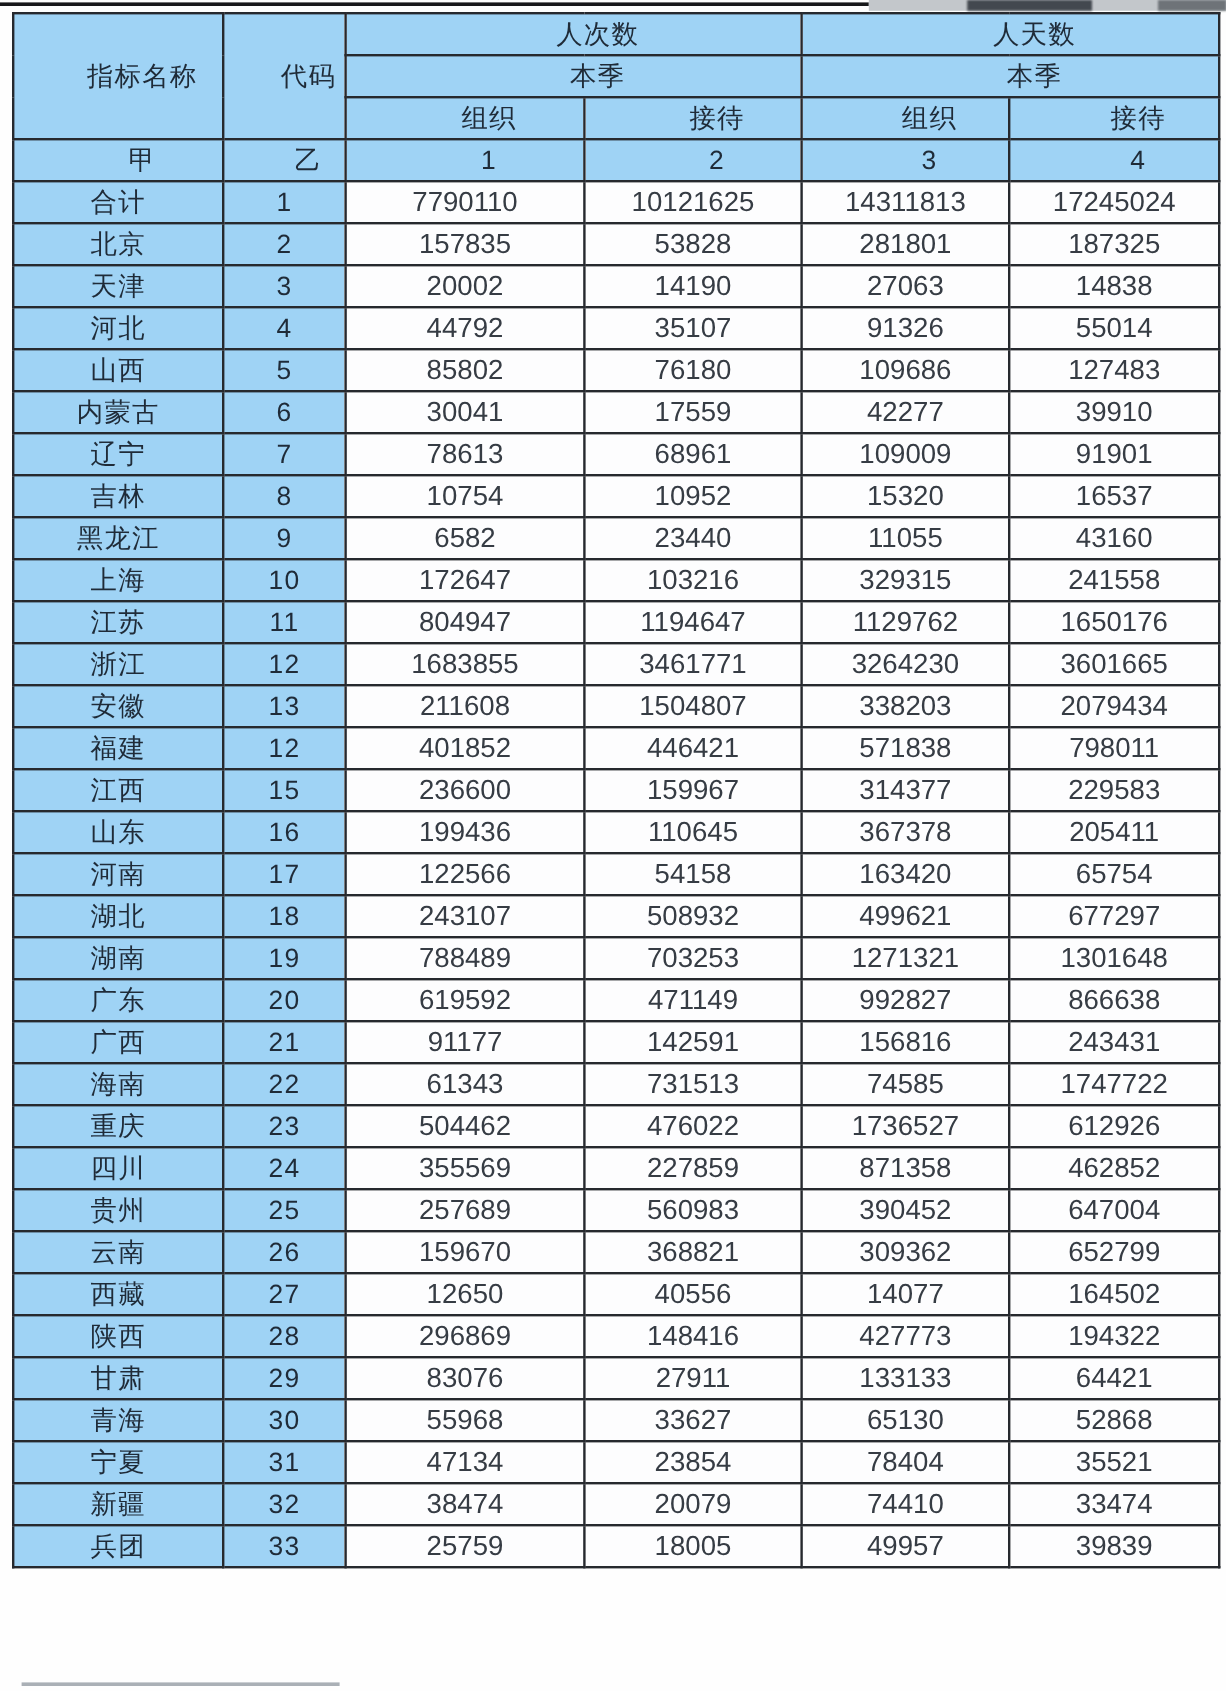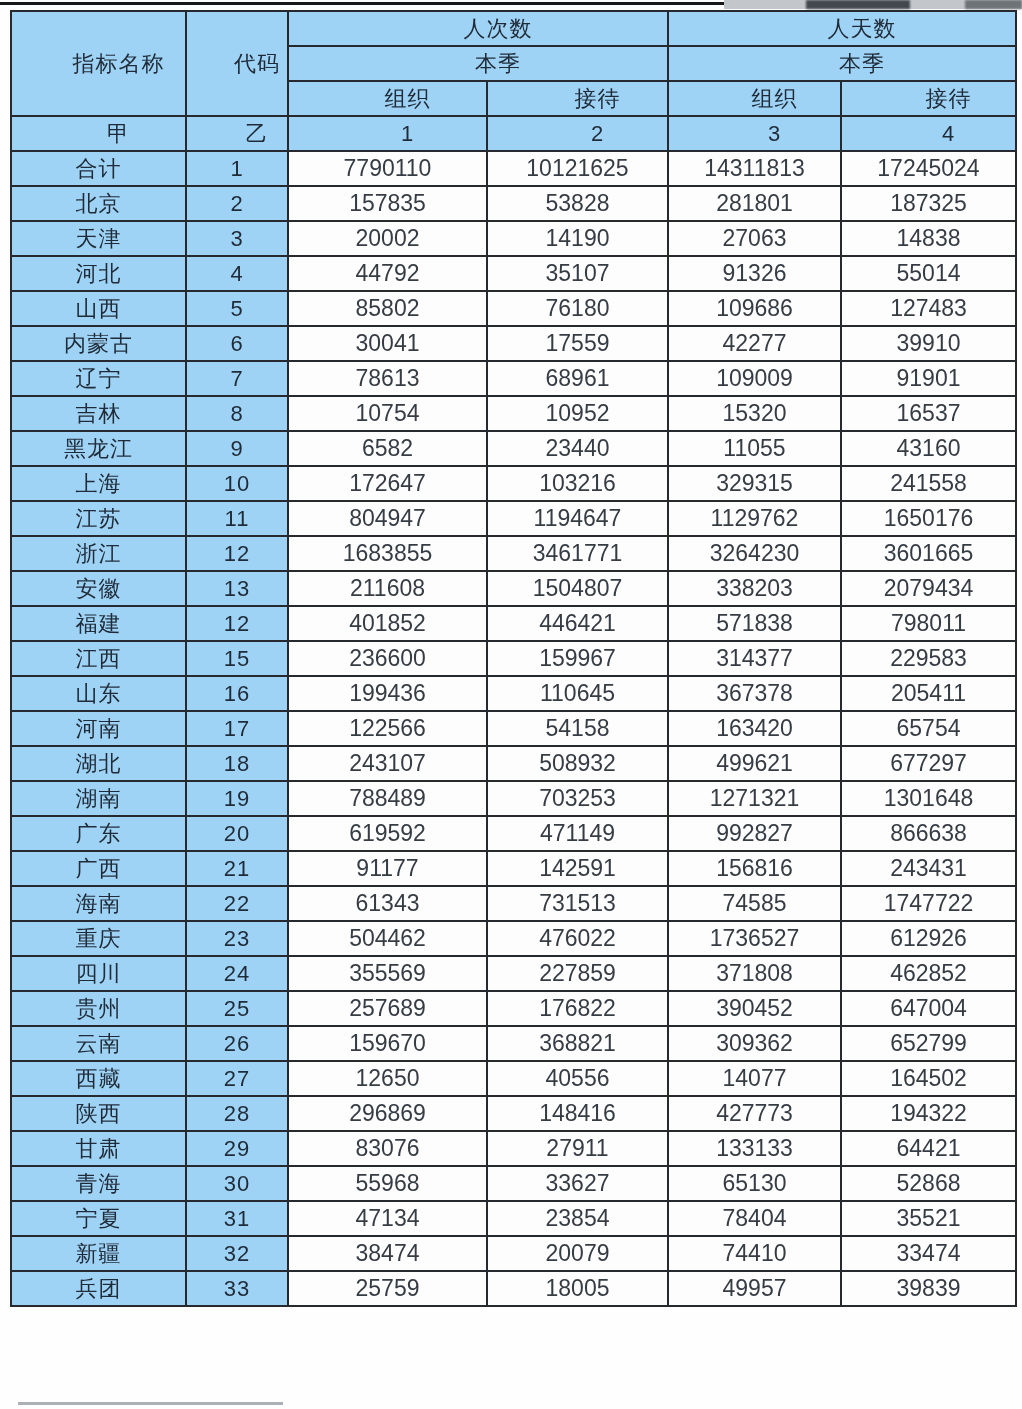--- a/index.html
+++ b/index.html
@@ -297,28 +297,28 @@
       <td class="num">504462</td>
       <td class="num">476022</td>
       <td class="num">1736527</td>
       <td class="num">612926</td>
     </tr>
         <tr>
       <th class="row-name">四川</th>
       <th class="row-code">24</th>
       <td class="num">355569</td>
       <td class="num">227859</td>
-      <td class="num">371808</td>
+      <td class="num">871358</td>
       <td class="num">462852</td>
     </tr>
         <tr>
       <th class="row-name">贵州</th>
       <th class="row-code">25</th>
       <td class="num">257689</td>
-      <td class="num">176822</td>
+      <td class="num">560983</td>
       <td class="num">390452</td>
       <td class="num">647004</td>
     </tr>
         <tr>
       <th class="row-name">云南</th>
       <th class="row-code">26</th>
       <td class="num">159670</td>
       <td class="num">368821</td>
       <td class="num">309362</td>
       <td class="num">652799</td>

